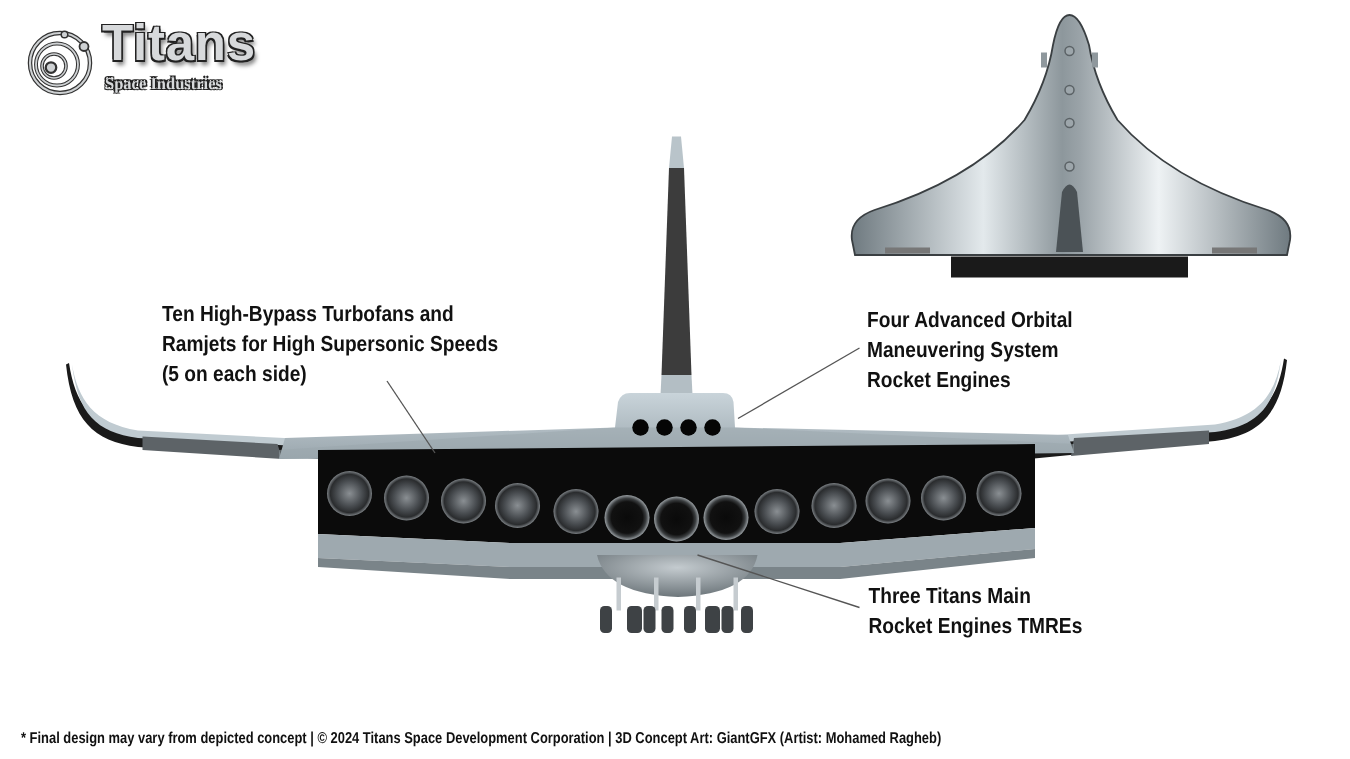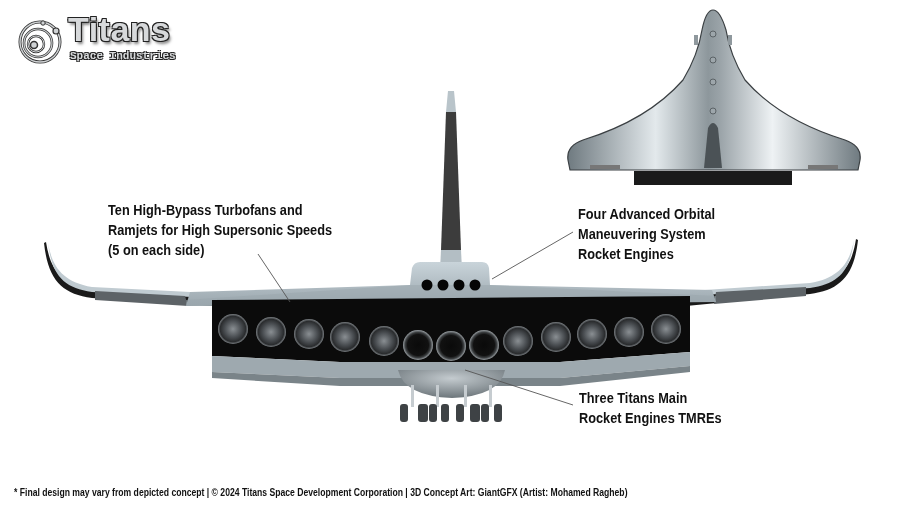--- a/index.html
+++ b/index.html
@@ -1,21 +1,21 @@
 <!DOCTYPE html>
 <html><head>
 <meta charset="utf-8">
 <style>
   html, body { margin:0; padding:0; background:#ffffff; }
   body { width:900px; height:506px; position:relative; overflow:hidden; font-family:"Liberation Sans", sans-serif; }
   .abs { position:absolute; }
   .logo { left:18px; top:14px; width:170px; height:52px;text-align:right; }
   .logo-title { position:absolute; left:50px; top:-4px; font-family:"Liberation Sans", sans-serif; font-weight:900; font-size:34px; color:#d7d9db; letter-spacing:0.5px;
     text-shadow: 1px 1px 0 #222, -1px -1px 0 #222, 1px -1px 0 #222, -1px 1px 0 #222, 2px 3px 3px rgba(0,0,0,0.5); }
-  .logo-sub { position:absolute; left:52px; top:36px; font-family:Liberation Mono, monospace; font-weight:700; font-size:11px; color:#d7d9db;
+  .logo-sub { position:absolute; left:52px; top:36px; font-family:Liberation Serif, serif; font-weight:700; font-size:11px; color:#d7d9db;
     text-shadow: 1px 1px 0 #222, -1px -1px 0 #222, 1px -1px 0 #222, -1px 1px 0 #222; white-space:nowrap; }
   .callout { font-family:"Liberation Sans", sans-serif; font-weight:700; color:#111; font-size:14.5px; line-height:20px; transform:scaleX(0.88); transform-origin:left top; white-space:nowrap; }
   .callout div { display:block; }
   .footer { left:14px; top:486px; font-family:"Liberation Sans", sans-serif; font-weight:700; font-size:10.5px; color:#111; white-space:nowrap; transform:scaleX(0.82); transform-origin:left top; }
   svg { position:absolute; left:0; top:0; }
 </style>
 </head>
 <body>
 
 <div class="abs logo">

